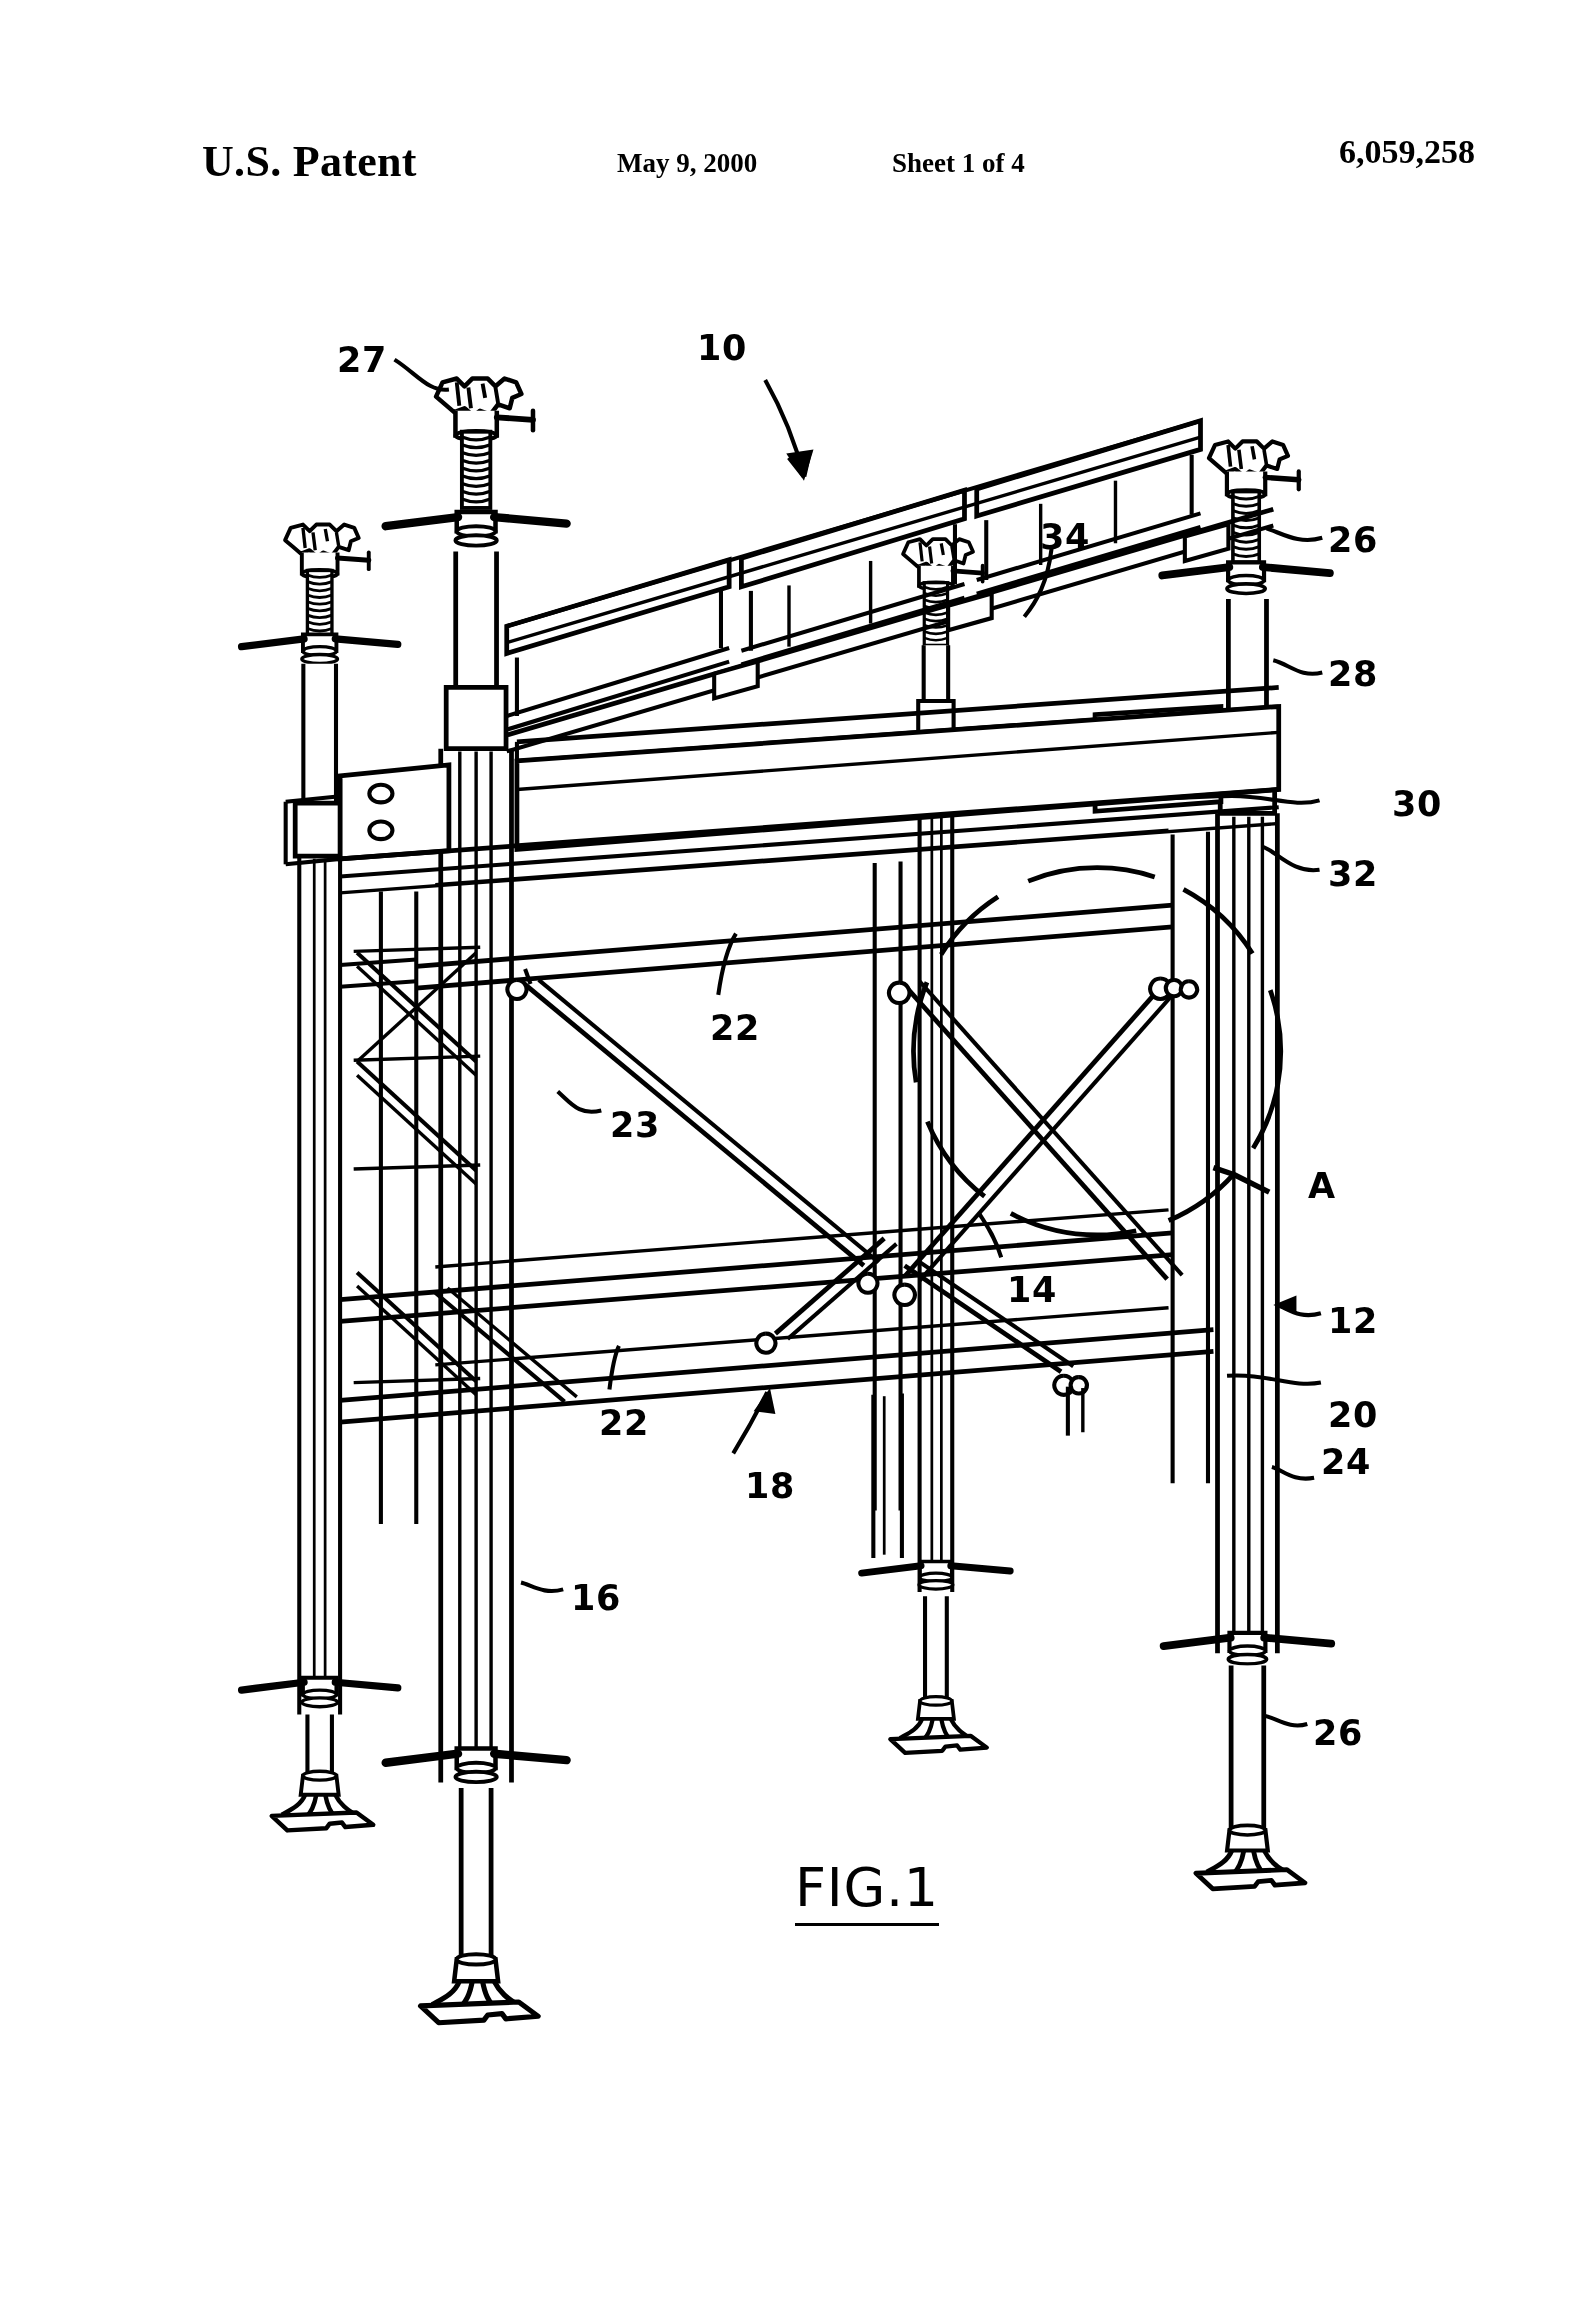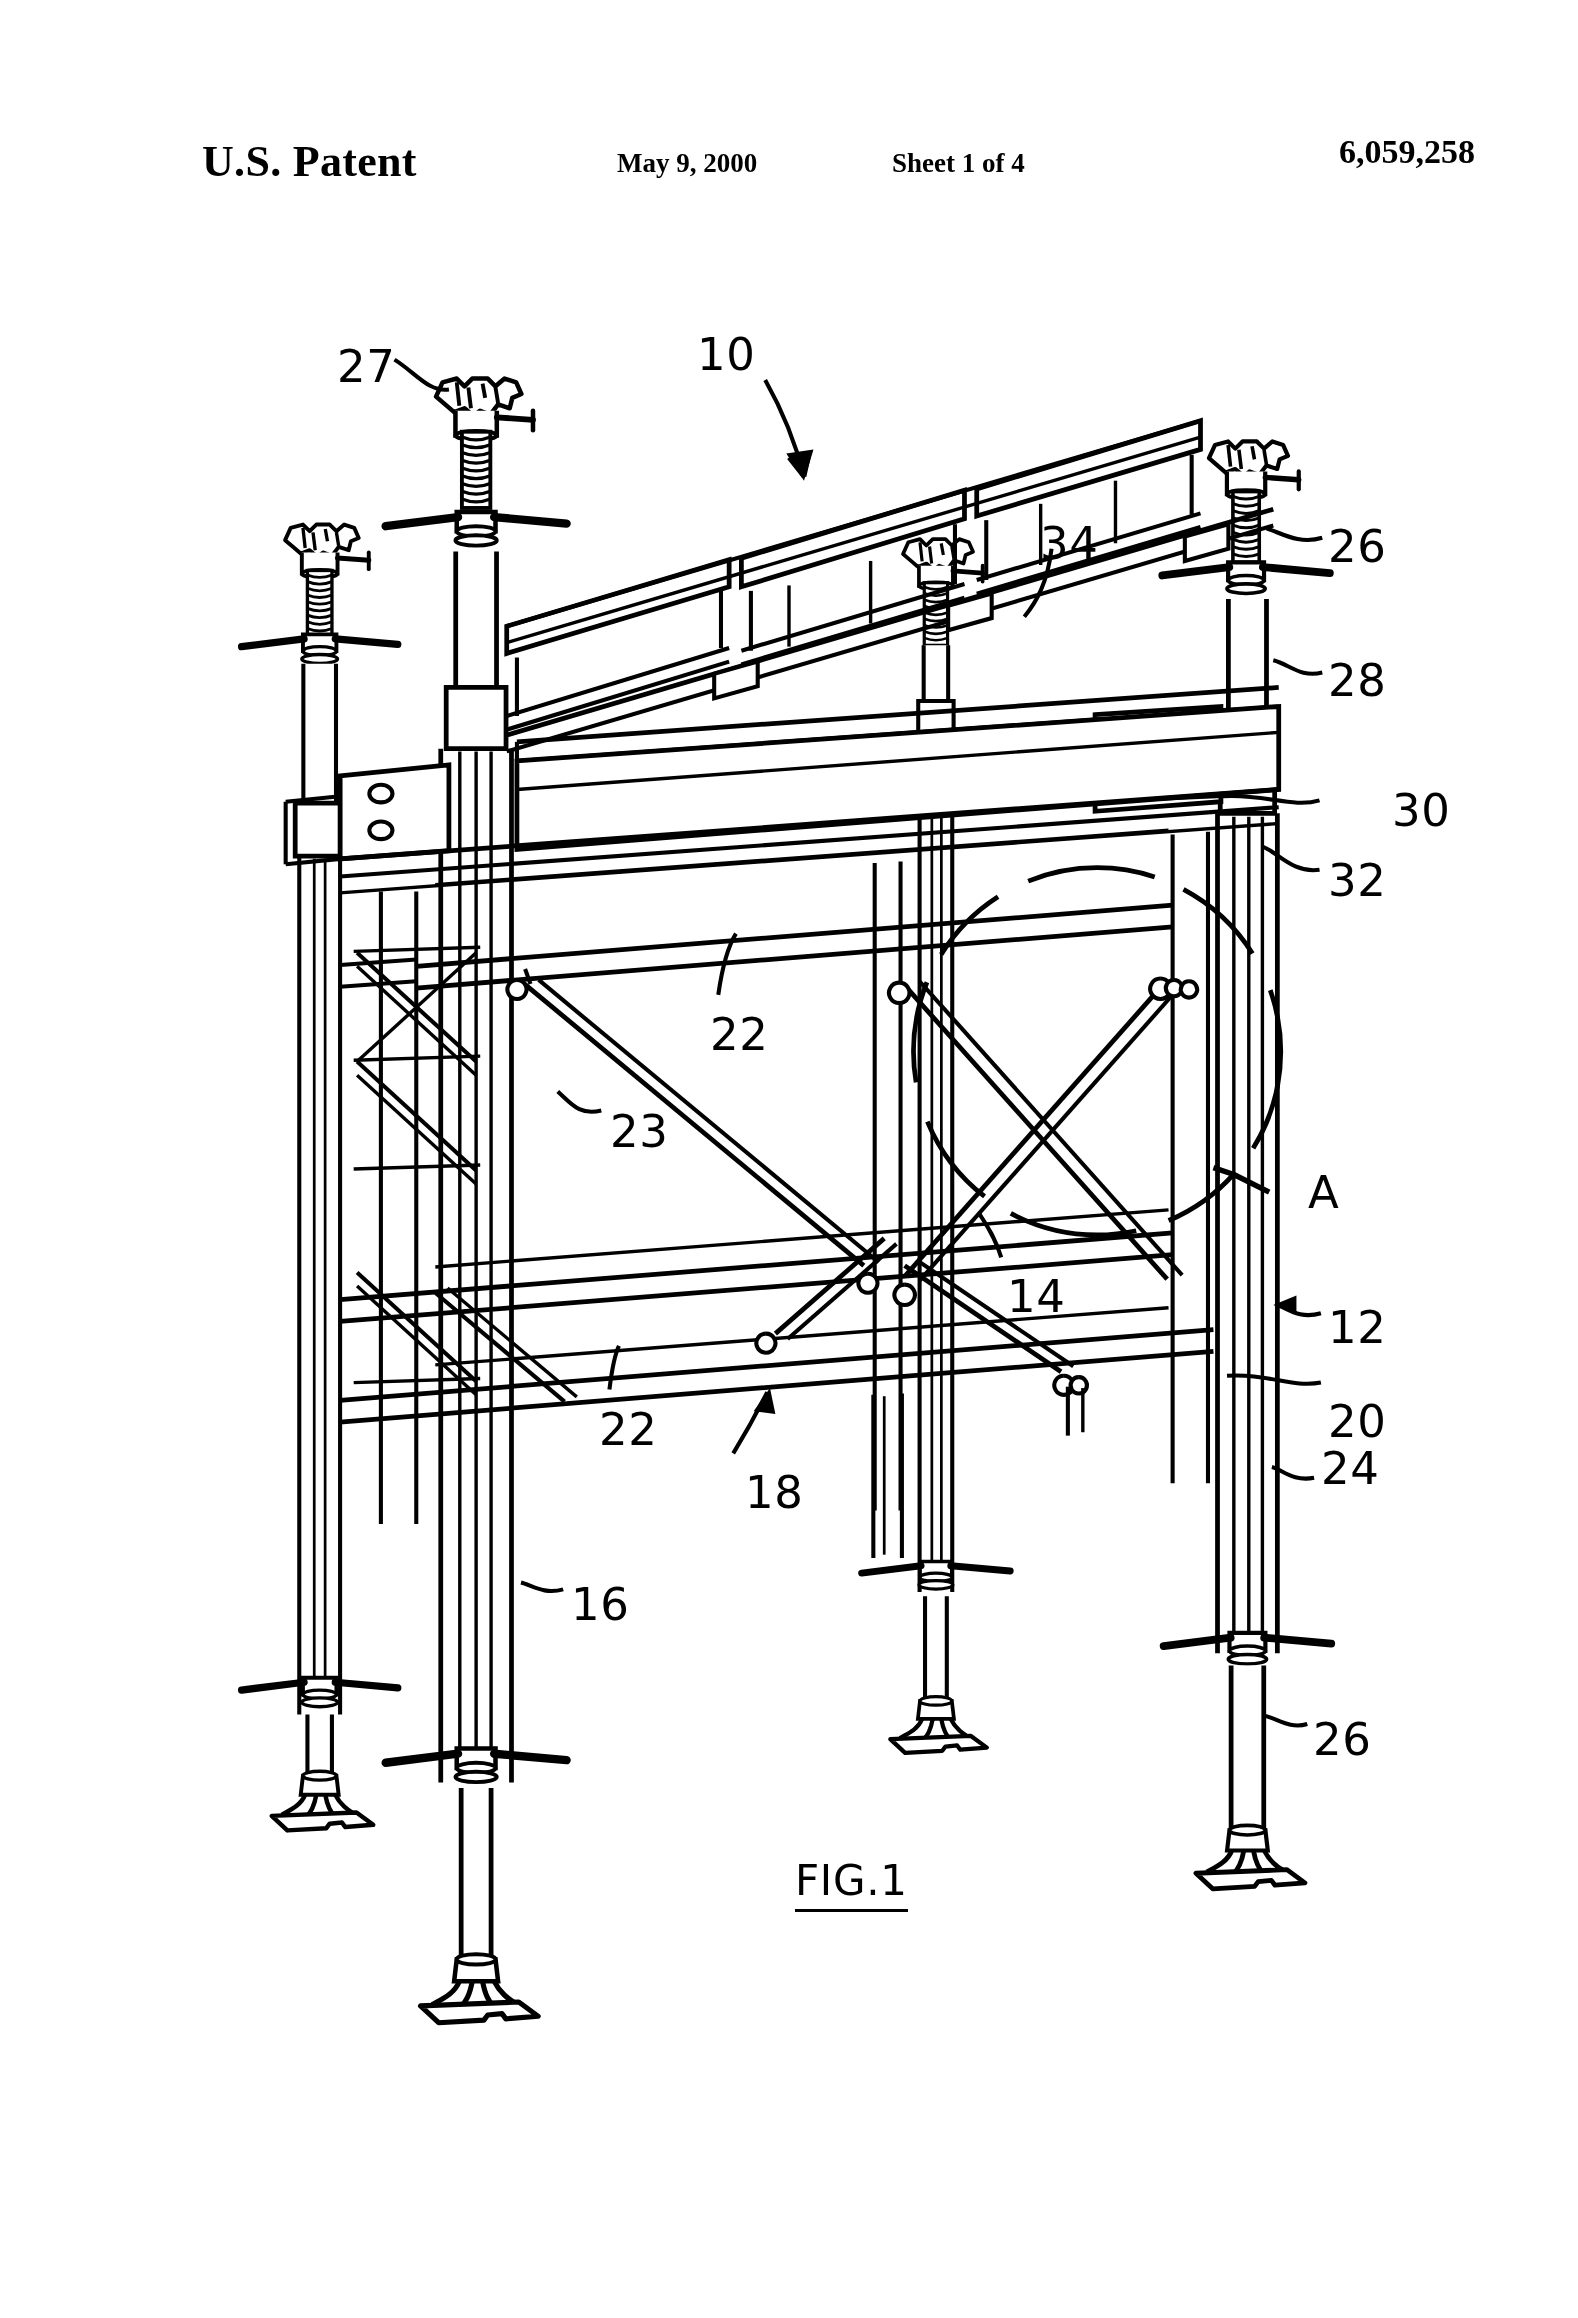--- a/index.html
+++ b/index.html
@@ -74,34 +74,34 @@
   #drawing-canvas svg {
     display: block;
     width: 1578px;
     height: 2319px;
   }
 
   
   .ref-label {
     position: absolute;
     font-family: "DejaVu Sans", sans-serif;
-    font-size: 45px;
-    font-weight: 400;
+    font-size: 35px;
+    font-weight: 700;
     color: #000;
     white-space: nowrap;
     letter-spacing: 0.7px;
   }
 
   
   #fig-caption {
     position: absolute;
     left: 795px;
     top: 1856px;
     font-family: "DejaVu Sans", sans-serif;
-    font-size: 42px;
+    font-size: 54px;
     letter-spacing: 0.7px;
     border-bottom: 3.4px solid #000;
     padding-bottom: 4.1px;
     white-space: nowrap;
   }
 </style>
 </head>
 <body>
 
 <div id="patent-header">

